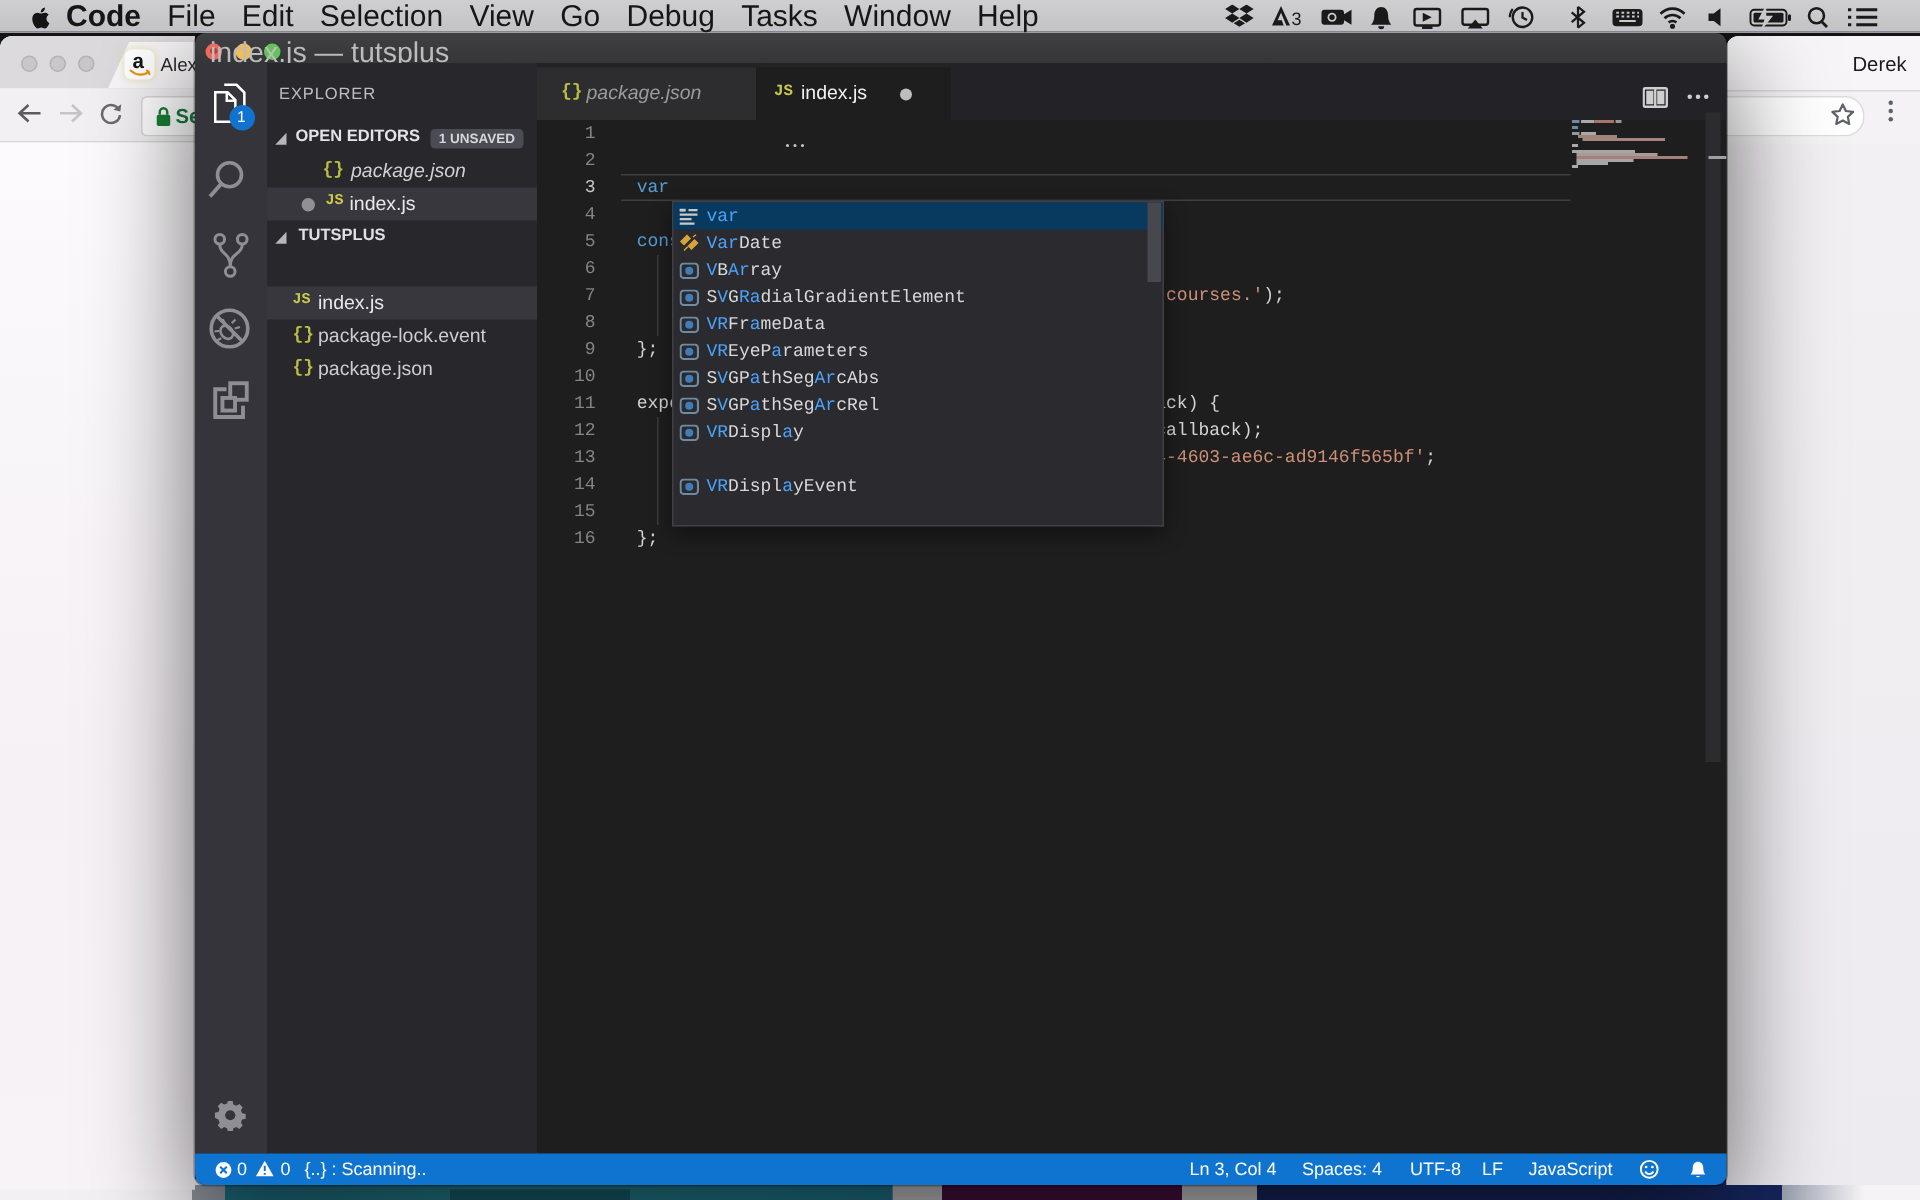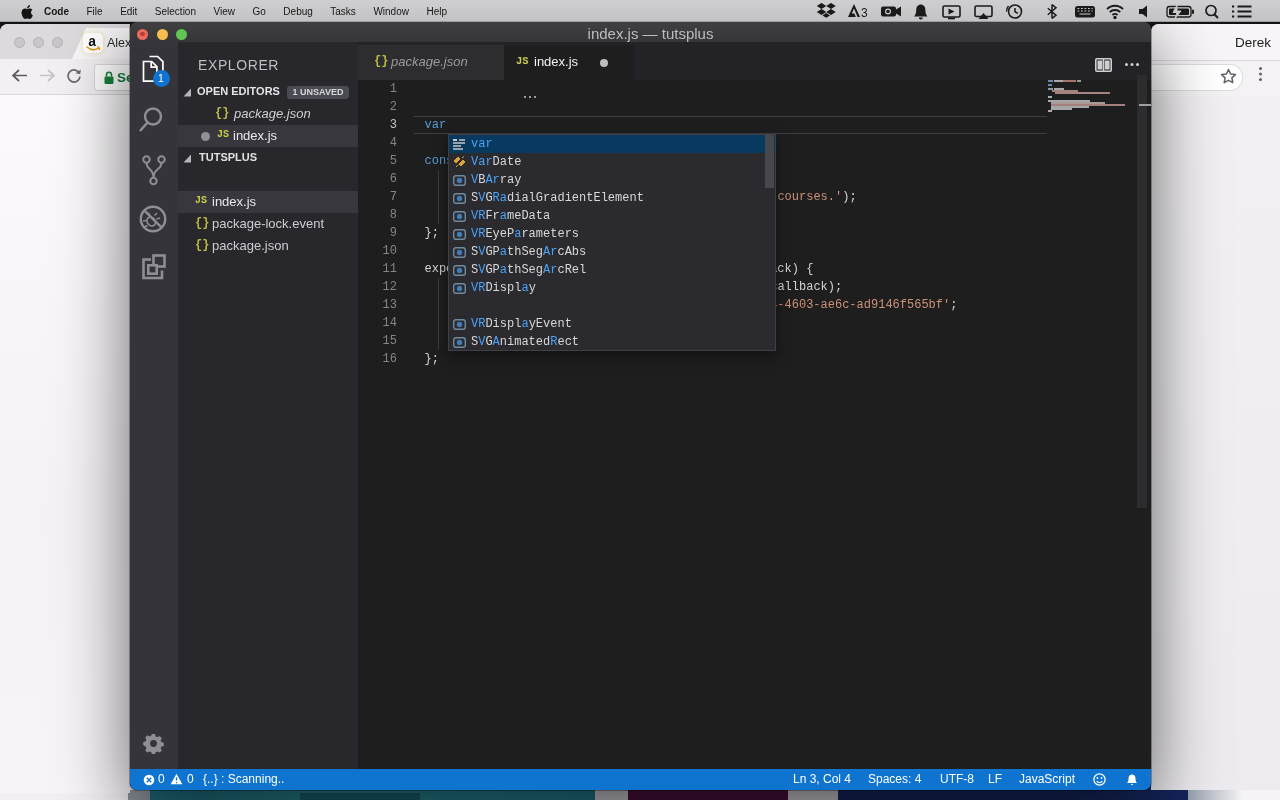--- a/index.html
+++ b/index.html
@@ -1,28 +1,28 @@
 <!DOCTYPE html>
 <html><head>
 <meta charset="utf-8">
 <style>
   * { margin:0; padding:0; box-sizing:border-box; }
   html,body { width:1280px; height:800px; overflow:hidden; background:#14204a; }
   body { font-family:"Liberation Sans", sans-serif; position:relative; }
   .abs { position:absolute; }
   .mono { font-family:"Liberation Mono", monospace; }
   #menubar { left:0; top:0; width:1280px; height:22px; background:linear-gradient(#cfcfd2,#c3c3c6); color:#161616; font-size:13.5px; z-index:50; border-bottom:1px solid #9e9ea2; }
-  #menubar .items { position:absolute; left:44px; top:0; height:22px; display:flex; align-items:center; gap:17.5px; font-size:10px; white-space:nowrap; }
+  #menubar .items { position:absolute; left:44px; top:0; height:22px; display:flex; align-items:center; gap:17.5px; font-size:20px; white-space:nowrap; }
   #lbrowser { left:0; top:24px; width:130px; height:769px; border-radius:8px 0 0 2px; background:#f7f5f7; z-index:10; }
   #rbrowser { left:1151px; top:24px; width:129px; height:766px; border-radius:8px 0 0 0; background:#f4f2f4; z-index:10; }
   #vsc { left:130px; top:22px; width:1021px; height:768px; border-radius:7px; background:#1e1e1e; box-shadow:0 22px 70px rgba(0,0,0,0.6), 0 0 0 1px rgba(0,0,0,0.3); z-index:20; }
   #titlebar { left:0; top:0; width:1021px; height:20px; border-radius:7px 7px 0 0; background:linear-gradient(#404043,#363639); }
   #tl { position:absolute; left:7px; top:6.5px; display:flex; gap:8.5px; }
   #tl span { width:11px; height:11px; border-radius:50%; display:block; }
-  #wtitle { position:absolute; left:10px; top:2.5px; width:1021px; text-align:center; font-size:15px; color:#bcbcbe; }
+  #wtitle { position:absolute; left:10px; top:2.5px; width:1021px; text-align:left; font-size:19px; color:#bcbcbe; }
   #activitybar { left:0; top:20px; width:48px; height:727px; background:#34343a; }
   #sidebar { left:48px; top:20px; width:180px; height:727px; background:#27272c; color:#ccccd1; font-size:13px; }
   #editor { left:228px; top:20px; width:793px; height:727px; background:#1e1e1e; overflow:hidden; }
   #tabbar { position:absolute; left:0; top:0; width:793px; height:38px; background:#232327; }
   #statusbar { left:0; top:747px; width:1021px; height:21px; background:#0f74d0; border-radius:0 0 7px 7px; color:#fff; font-size:12px; }
   #statusbar div { position:absolute; top:3px; white-space:nowrap; }
   .row { position:absolute; left:0; width:180px; height:22px; display:flex; align-items:center; }
   .sel { background:#37373d; }
   .codeline { position:absolute; left:66.5px; white-space:pre; font-size:12px; line-height:18px; height:18px; font-family:"Liberation Mono",monospace; }
   .num { position:absolute; left:0; width:39px; text-align:right; color:#858585; font-size:12px; line-height:18px; font-family:"Liberation Mono",monospace; }
@@ -214,21 +214,21 @@
       <rect x="9.6" y="12.6" width="5.8" height="5.8" fill="#34343a"></rect>
     </svg>
 
     <svg class="abs" style="left:12.5px;top:691px" width="21" height="21" viewBox="0 0 21 21">
       <path fill="#8e8e94" d="M8.9 1 h3.2 l.5 2.4 a7 7 0 0 1 1.9.8 l2.1-1.2 2.2 2.2-1.2 2.1 a7 7 0 0 1 .8 1.9 l2.4.5 v3.2 l-2.4.5 a7 7 0 0 1-.8 1.9 l1.2 2.1-2.2 2.2-2.1-1.2 a7 7 0 0 1-1.9.8 l-.5 2.4 H8.9 l-.5-2.4 a7 7 0 0 1-1.9-.8 l-2.1 1.2-2.2-2.2 1.2-2.1 a7 7 0 0 1-.8-1.9 L.2 12.1 V8.9 l2.4-.5 a7 7 0 0 1 .8-1.9 L2.2 4.4 4.4 2.2 6.5 3.4 a7 7 0 0 1 1.9-.8 Z"></path>
       <circle cx="10.5" cy="10.5" r="3.4" fill="#34343a"></circle>
     </svg>
   </div>
 
   <div class="abs" id="sidebar">
-    <div class="abs" style="left:20px;top:15px;font-size:14px;letter-spacing:0.6px;color:#bebec3">EXPLORER</div>
+    <div class="abs" style="left:8px;top:15px;font-size:11px;letter-spacing:0.6px;color:#bebec3">EXPLORER</div>
 
     <div class="row" style="top:39px">
       <svg class="abs" style="left:5px;top:7px" width="9" height="9" viewBox="0 0 9 9">
           <path d="M8 0.5 L8 8.5 L0.5 8.5 Z" fill="#b6b6bc"></path>
         </svg>
       <div class="abs" style="left:19px;top:4px;font-size:11px;font-weight:bold;color:#e4e4e8">OPEN EDITORS</div>
       <div class="abs" style="left:109px;top:4.5px;width:62px;height:13.5px;background:#4b4b53;border-radius:3px;font-size:9px;font-weight:bold;color:#d6d6da;text-align:center;line-height:13.5px">1 UNSAVED</div>
     </div>
     <div class="row" style="top:61px">
       <span class="mono" style="position:absolute;left:37px;top:3px;font-size:12px;font-weight:bold;color:#bcbc44">{}</span>
@@ -386,24 +386,20 @@
             <circle cx="6.5" cy="5.5" r="2.7" fill="#3f7cb8"></circle>
           </svg><span class="txt">S<span class="hl">V</span>GP<span class="hl">a</span>thSeg<span class="hl">Ar</span>cRel</span></div>
       <div class="srow" style="top:144px"><svg class="sicon" style="top:3.5px" width="13" height="11" viewBox="0 0 13 11">
             <rect x="0.7" y="0.7" width="11.6" height="9.6" rx="2.2" fill="none" stroke="#6f8ba0" stroke-width="1.4"></rect>
             <circle cx="6.5" cy="5.5" r="2.7" fill="#3f7cb8"></circle>
           </svg><span class="txt"><span class="hl">VR</span>Displ<span class="hl">a</span>y</span></div>
       <div class="srow" style="top:180px"><svg class="sicon" style="top:3.5px" width="13" height="11" viewBox="0 0 13 11">
             <rect x="0.7" y="0.7" width="11.6" height="9.6" rx="2.2" fill="none" stroke="#6f8ba0" stroke-width="1.4"></rect>
             <circle cx="6.5" cy="5.5" r="2.7" fill="#3f7cb8"></circle>
           </svg><span class="txt"><span class="hl">VR</span>Displ<span class="hl">a</span>yEvent</span></div>
-      <div class="srow" style="top:198px"><svg class="sicon" style="top:3.5px" width="13" height="11" viewBox="0 0 13 11">
-            <rect x="0.7" y="0.7" width="11.6" height="9.6" rx="2.2" fill="none" stroke="#6f8ba0" stroke-width="1.4"></rect>
-            <circle cx="6.5" cy="5.5" r="2.7" fill="#3f7cb8"></circle>
-          </svg><span class="txt">S<span class="hl">V</span>G<span class="hl">A</span>nimated<span class="hl">R</span>ect</span></div>
       <div class="abs" style="right:1px;top:0;width:9px;height:53px;background:#47474e"></div>
     </div>
   </div>
 
   <div class="abs" id="statusbar">
     <svg style="position:absolute;left:13px;top:4.5px" width="12" height="12" viewBox="0 0 12 12">
         <circle cx="6" cy="6" r="5.3" fill="#fff"></circle>
         <path d="M3.8 3.8 L8.2 8.2 M8.2 3.8 L3.8 8.2" stroke="#0f74d0" stroke-width="1.4"></path>
       </svg>
     <div style="left:28px">0</div>

